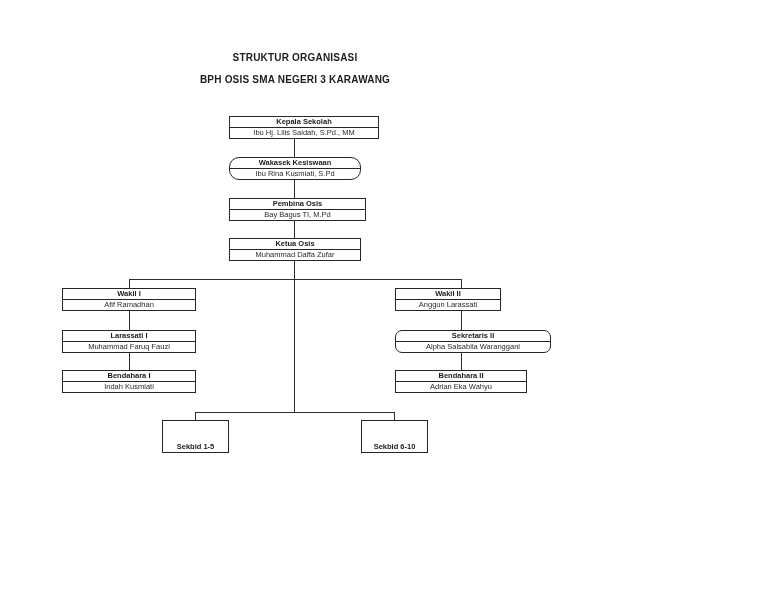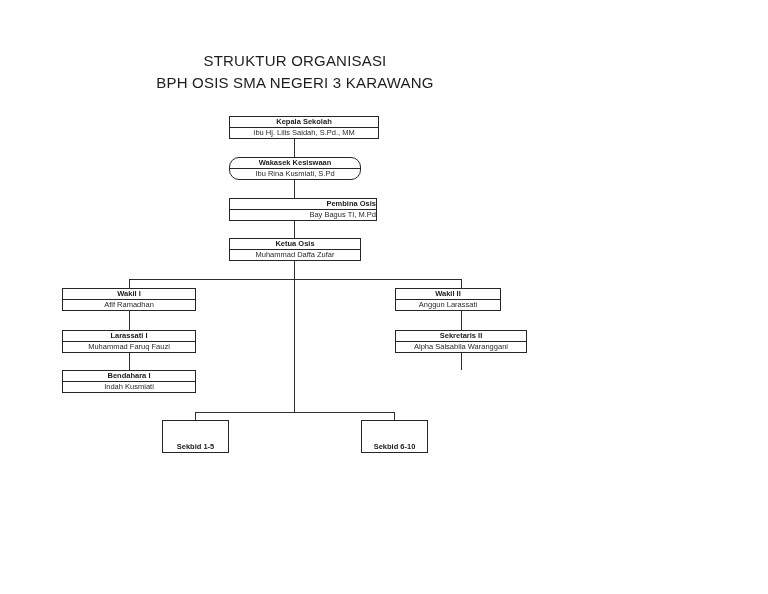--- a/index.html
+++ b/index.html
@@ -2,21 +2,21 @@
 <html><head>
 <meta charset="utf-8">
 <style>
   html, body { margin:0; padding:0; background:#ffffff; }
   .page {
     position:relative; width:768px; height:594px; background:#ffffff;
     font-family:"Liberation Sans", sans-serif; color:#1a1a1a; overflow:hidden;
   }
   .doc-title {
     position:absolute; left:145px; width:300px; text-align:center;
-    font-weight:normal; font-size:15px; letter-spacing:0.2px; color:#1d1d1d;
+    font-weight:bold; font-size:10px; letter-spacing:0.2px; color:#1d1d1d;
   }
   #title1 { top:52px; }
   #title2 { top:74px; }
 
   .node {
     position:absolute; border:1px solid #262626; background:#ffffff;
     box-sizing:border-box; text-align:center;
   }
   .node .hdr {
     font-weight:bold; font-size:7.5px; line-height:10px; height:10px;
@@ -24,27 +24,27 @@
   }
   .node .nm {
     font-size:7.5px; line-height:10px; height:10px;
     white-space:nowrap; overflow:hidden; color:#2a2a2a;
   }
   .node.single .hdr { border-bottom:none; line-height:11px; height:11px;margin-top:20px; }
 
   
   #n-kepala   { left:229px; top:116px; width:150px; }
   #n-wakasek  { left:229px; top:157px; width:132px;border-radius:10px; }
-  #n-pembina  { left:229px; top:198px; width:148px;text-align:right; }
+  #n-pembina  { left:229px; top:198px; width:137px; }
   #n-ketua    { left:229px; top:238px; width:132px; }
   #n-wakil1   { left:62px;  top:288px; width:134px; }
   #n-sek1     { left:62px;  top:330px; width:134px; }
   #n-bend1    { left:62px;  top:370px; width:134px; }
   #n-wakil2   { left:395px; top:288px; width:106px; }
-  #n-sek2     { left:395px; top:330px; width:132px; }
+  #n-sek2     { left:395px; top:330px; width:156px;border-radius:7px; }
   #n-bend2    { left:395px; top:370px; width:132px; }
   #n-sekbid15 { left:162px; top:420px; width:67px; }
   #n-sekbid610{ left:361px; top:420px; width:67px; }
 
   
   .vline { position:absolute; width:1px; background:#2e2e2e; }
   .hline { position:absolute; height:1px; background:#2e2e2e; }
   #v-kepala-wakasek { left:294px; top:139px; height:18px; }
   #v-wakasek-pembina{ left:294px; top:180px; height:18px; }
   #v-pembina-ketua  { left:294px; top:221px; height:17px; }
@@ -114,20 +114,24 @@
   </div>
 
   <div class="node" id="n-wakil2">
     <div class="hdr">Wakil II</div>
     <div class="nm">Anggun Larassati</div>
   </div>
   <div class="node" id="n-sek2">
     <div class="hdr">Sekretaris II</div>
     <div class="nm">Alpha Salsabila Waranggani</div>
   </div>
+  <div class="node" id="n-bend2">
+    <div class="hdr">Bendahara II</div>
+    <div class="nm">Adrian Eka Wahyu</div>
+  </div>
 
   <div class="node single" id="n-sekbid15">
     <div class="hdr">Sekbid 1-5</div>
   </div>
   <div class="node single" id="n-sekbid610">
     <div class="hdr">Sekbid 6-10</div>
   </div>
 
 </div>
 

